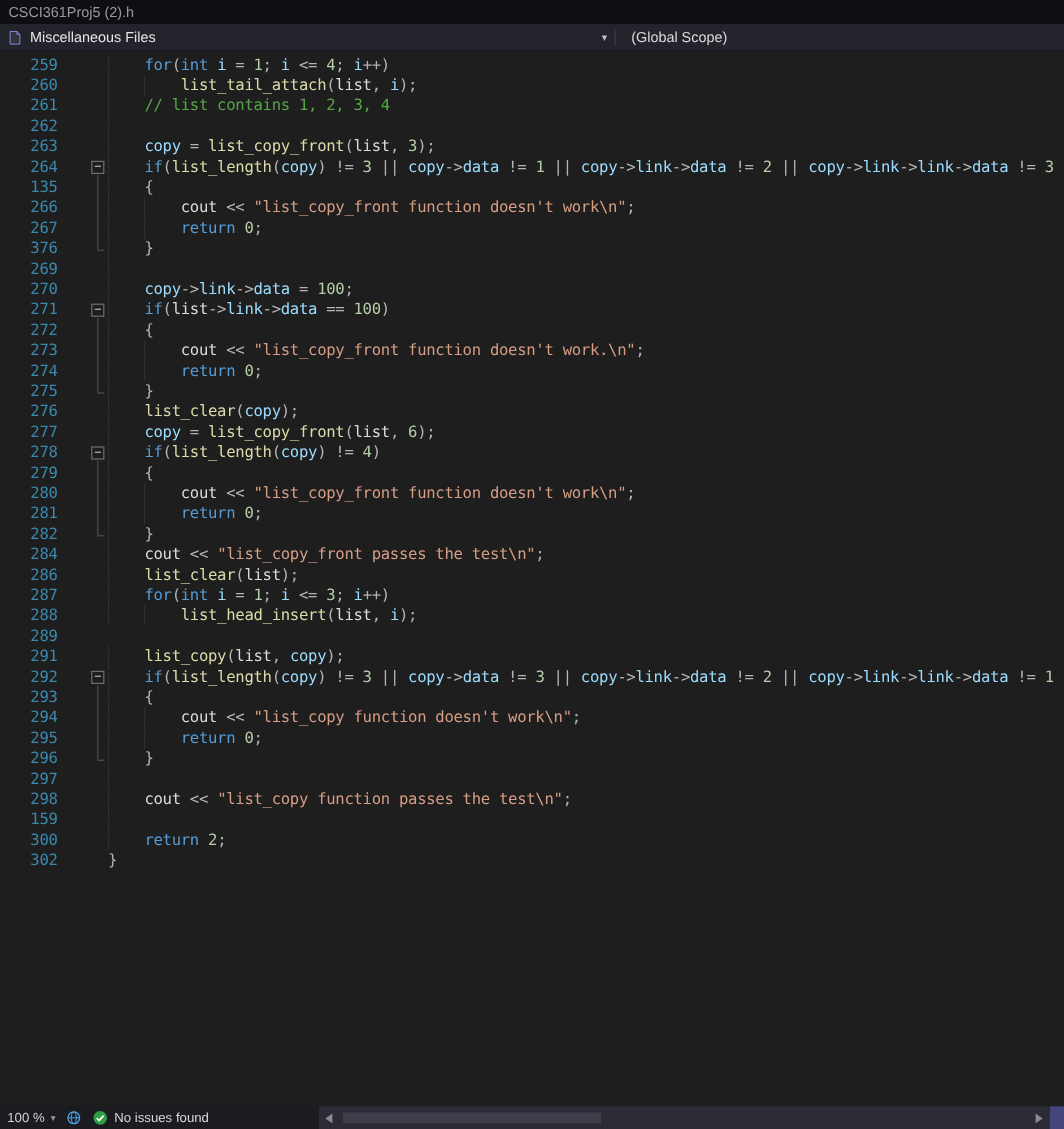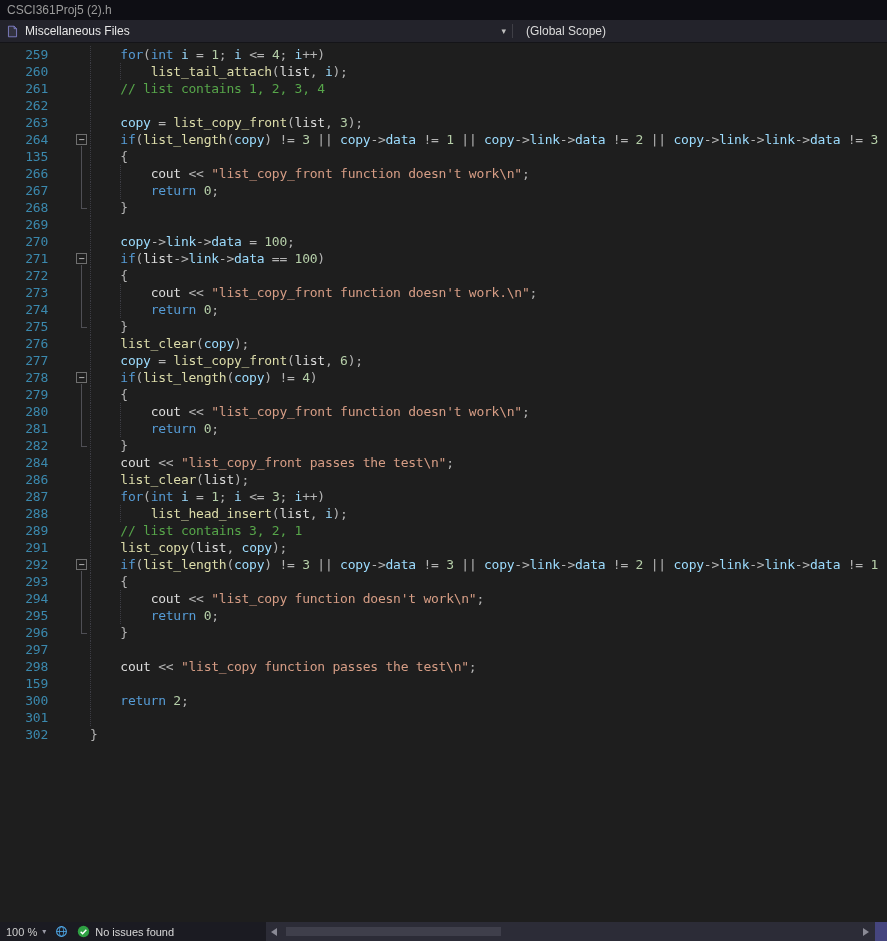--- a/index.html
+++ b/index.html
@@ -84,51 +84,50 @@
   <div class="editor" id="editor">
       <div class="line"><span class="ln">259</span><span class="fold"></span><span class="codeln"><span class="guide" style="left: 0px;"></span><span style="color: rgb(220, 220, 220);">    </span><span style="color: rgb(86, 156, 214);">for</span><span style="color: rgb(180, 180, 180);">(</span><span style="color: rgb(86, 156, 214);">int</span><span style="color: rgb(180, 180, 180);"> </span><span style="color: rgb(156, 220, 254);">i</span><span style="color: rgb(180, 180, 180);"> = </span><span style="color: rgb(181, 206, 168);">1</span><span style="color: rgb(180, 180, 180);">; </span><span style="color: rgb(156, 220, 254);">i</span><span style="color: rgb(180, 180, 180);"> &lt;= </span><span style="color: rgb(181, 206, 168);">4</span><span style="color: rgb(180, 180, 180);">; </span><span style="color: rgb(156, 220, 254);">i</span><span style="color: rgb(180, 180, 180);">++)</span></span></div>
       <div class="line"><span class="ln">260</span><span class="fold"></span><span class="codeln"><span class="guide" style="left: 0px;"></span><span class="guide" style="left: 30.32px;"></span><span style="color: rgb(220, 220, 220);">        </span><span style="color: rgb(220, 220, 170);">list_tail_attach</span><span style="color: rgb(180, 180, 180);">(</span><span style="color: rgb(220, 220, 220);">list</span><span style="color: rgb(180, 180, 180);">, </span><span style="color: rgb(156, 220, 254);">i</span><span style="color: rgb(180, 180, 180);">);</span></span></div>
       <div class="line"><span class="ln">261</span><span class="fold"></span><span class="codeln"><span class="guide" style="left: 0px;"></span><span style="color: rgb(220, 220, 220);">    </span><span style="color: rgb(87, 166, 74);">// list contains 1, 2, 3, 4</span></span></div>
       <div class="line"><span class="ln">262</span><span class="fold"></span><span class="codeln"><span class="guide" style="left: 0px;"></span></span></div>
       <div class="line"><span class="ln">263</span><span class="fold"></span><span class="codeln"><span class="guide" style="left: 0px;"></span><span style="color: rgb(220, 220, 220);">    </span><span style="color: rgb(156, 220, 254);">copy</span><span style="color: rgb(180, 180, 180);"> = </span><span style="color: rgb(220, 220, 170);">list_copy_front</span><span style="color: rgb(180, 180, 180);">(</span><span style="color: rgb(220, 220, 220);">list</span><span style="color: rgb(180, 180, 180);">, </span><span style="color: rgb(181, 206, 168);">3</span><span style="color: rgb(180, 180, 180);">);</span></span></div>
       <div class="line"><span class="ln">264</span><span class="fold fb"><span class="foldbox">−</span></span><span class="codeln"><span class="guide" style="left: 0px;"></span><span style="color: rgb(220, 220, 220);">    </span><span style="color: rgb(86, 156, 214);">if</span><span style="color: rgb(180, 180, 180);">(</span><span style="color: rgb(220, 220, 170);">list_length</span><span style="color: rgb(180, 180, 180);">(</span><span style="color: rgb(156, 220, 254);">copy</span><span style="color: rgb(180, 180, 180);">) != </span><span style="color: rgb(181, 206, 168);">3</span><span style="color: rgb(180, 180, 180);"> || </span><span style="color: rgb(156, 220, 254);">copy</span><span style="color: rgb(180, 180, 180);">-&gt;</span><span style="color: rgb(156, 220, 254);">data</span><span style="color: rgb(180, 180, 180);"> != </span><span style="color: rgb(181, 206, 168);">1</span><span style="color: rgb(180, 180, 180);"> || </span><span style="color: rgb(156, 220, 254);">copy</span><span style="color: rgb(180, 180, 180);">-&gt;</span><span style="color: rgb(156, 220, 254);">link</span><span style="color: rgb(180, 180, 180);">-&gt;</span><span style="color: rgb(156, 220, 254);">data</span><span style="color: rgb(180, 180, 180);"> != </span><span style="color: rgb(181, 206, 168);">2</span><span style="color: rgb(180, 180, 180);"> || </span><span style="color: rgb(156, 220, 254);">copy</span><span style="color: rgb(180, 180, 180);">-&gt;</span><span style="color: rgb(156, 220, 254);">link</span><span style="color: rgb(180, 180, 180);">-&gt;</span><span style="color: rgb(156, 220, 254);">link</span><span style="color: rgb(180, 180, 180);">-&gt;</span><span style="color: rgb(156, 220, 254);">data</span><span style="color: rgb(180, 180, 180);"> != </span><span style="color: rgb(181, 206, 168);">3</span></span></div>
       <div class="line"><span class="ln">135</span><span class="fold fl"></span><span class="codeln"><span class="guide" style="left: 0px;"></span><span style="color: rgb(220, 220, 220);">    </span><span style="color: rgb(180, 180, 180);">{</span></span></div>
       <div class="line"><span class="ln">266</span><span class="fold fl"></span><span class="codeln"><span class="guide" style="left: 0px;"></span><span class="guide" style="left: 30.32px;"></span><span style="color: rgb(220, 220, 220);">        </span><span style="color: rgb(220, 220, 220);">cout</span><span style="color: rgb(180, 180, 180);"> &lt;&lt; </span><span style="color: rgb(214, 157, 133);">"list_copy_front function doesn't work\n"</span><span style="color: rgb(180, 180, 180);">;</span></span></div>
       <div class="line"><span class="ln">267</span><span class="fold fl"></span><span class="codeln"><span class="guide" style="left: 0px;"></span><span class="guide" style="left: 30.32px;"></span><span style="color: rgb(220, 220, 220);">        </span><span style="color: rgb(86, 156, 214);">return</span><span style="color: rgb(180, 180, 180);"> </span><span style="color: rgb(181, 206, 168);">0</span><span style="color: rgb(180, 180, 180);">;</span></span></div>
-      <div class="line"><span class="ln">268</span><span class="fold fe"></span><span class="codeln"><span class="guide" style="left: 0px;"></span><span style="color: rgb(220, 220, 220);">    </span><span style="color: rgb(180, 180, 180);">}</span></span></div>
+      <div class="line"><span class="ln">376</span><span class="fold fe"></span><span class="codeln"><span class="guide" style="left: 0px;"></span><span style="color: rgb(220, 220, 220);">    </span><span style="color: rgb(180, 180, 180);">}</span></span></div>
       <div class="line"><span class="ln">269</span><span class="fold"></span><span class="codeln"><span class="guide" style="left: 0px;"></span></span></div>
       <div class="line"><span class="ln">270</span><span class="fold"></span><span class="codeln"><span class="guide" style="left: 0px;"></span><span style="color: rgb(220, 220, 220);">    </span><span style="color: rgb(156, 220, 254);">copy</span><span style="color: rgb(180, 180, 180);">-&gt;</span><span style="color: rgb(156, 220, 254);">link</span><span style="color: rgb(180, 180, 180);">-&gt;</span><span style="color: rgb(156, 220, 254);">data</span><span style="color: rgb(180, 180, 180);"> = </span><span style="color: rgb(181, 206, 168);">100</span><span style="color: rgb(180, 180, 180);">;</span></span></div>
       <div class="line"><span class="ln">271</span><span class="fold fb"><span class="foldbox">−</span></span><span class="codeln"><span class="guide" style="left: 0px;"></span><span style="color: rgb(220, 220, 220);">    </span><span style="color: rgb(86, 156, 214);">if</span><span style="color: rgb(180, 180, 180);">(</span><span style="color: rgb(220, 220, 220);">list</span><span style="color: rgb(180, 180, 180);">-&gt;</span><span style="color: rgb(156, 220, 254);">link</span><span style="color: rgb(180, 180, 180);">-&gt;</span><span style="color: rgb(156, 220, 254);">data</span><span style="color: rgb(180, 180, 180);"> == </span><span style="color: rgb(181, 206, 168);">100</span><span style="color: rgb(180, 180, 180);">)</span></span></div>
       <div class="line"><span class="ln">272</span><span class="fold fl"></span><span class="codeln"><span class="guide" style="left: 0px;"></span><span style="color: rgb(220, 220, 220);">    </span><span style="color: rgb(180, 180, 180);">{</span></span></div>
       <div class="line"><span class="ln">273</span><span class="fold fl"></span><span class="codeln"><span class="guide" style="left: 0px;"></span><span class="guide" style="left: 30.32px;"></span><span style="color: rgb(220, 220, 220);">        </span><span style="color: rgb(220, 220, 220);">cout</span><span style="color: rgb(180, 180, 180);"> &lt;&lt; </span><span style="color: rgb(214, 157, 133);">"list_copy_front function doesn't work.\n"</span><span style="color: rgb(180, 180, 180);">;</span></span></div>
       <div class="line"><span class="ln">274</span><span class="fold fl"></span><span class="codeln"><span class="guide" style="left: 0px;"></span><span class="guide" style="left: 30.32px;"></span><span style="color: rgb(220, 220, 220);">        </span><span style="color: rgb(86, 156, 214);">return</span><span style="color: rgb(180, 180, 180);"> </span><span style="color: rgb(181, 206, 168);">0</span><span style="color: rgb(180, 180, 180);">;</span></span></div>
       <div class="line"><span class="ln">275</span><span class="fold fe"></span><span class="codeln"><span class="guide" style="left: 0px;"></span><span style="color: rgb(220, 220, 220);">    </span><span style="color: rgb(180, 180, 180);">}</span></span></div>
       <div class="line"><span class="ln">276</span><span class="fold"></span><span class="codeln"><span class="guide" style="left: 0px;"></span><span style="color: rgb(220, 220, 220);">    </span><span style="color: rgb(220, 220, 170);">list_clear</span><span style="color: rgb(180, 180, 180);">(</span><span style="color: rgb(156, 220, 254);">copy</span><span style="color: rgb(180, 180, 180);">);</span></span></div>
       <div class="line"><span class="ln">277</span><span class="fold"></span><span class="codeln"><span class="guide" style="left: 0px;"></span><span style="color: rgb(220, 220, 220);">    </span><span style="color: rgb(156, 220, 254);">copy</span><span style="color: rgb(180, 180, 180);"> = </span><span style="color: rgb(220, 220, 170);">list_copy_front</span><span style="color: rgb(180, 180, 180);">(</span><span style="color: rgb(220, 220, 220);">list</span><span style="color: rgb(180, 180, 180);">, </span><span style="color: rgb(181, 206, 168);">6</span><span style="color: rgb(180, 180, 180);">);</span></span></div>
       <div class="line"><span class="ln">278</span><span class="fold fb"><span class="foldbox">−</span></span><span class="codeln"><span class="guide" style="left: 0px;"></span><span style="color: rgb(220, 220, 220);">    </span><span style="color: rgb(86, 156, 214);">if</span><span style="color: rgb(180, 180, 180);">(</span><span style="color: rgb(220, 220, 170);">list_length</span><span style="color: rgb(180, 180, 180);">(</span><span style="color: rgb(156, 220, 254);">copy</span><span style="color: rgb(180, 180, 180);">) != </span><span style="color: rgb(181, 206, 168);">4</span><span style="color: rgb(180, 180, 180);">)</span></span></div>
       <div class="line"><span class="ln">279</span><span class="fold fl"></span><span class="codeln"><span class="guide" style="left: 0px;"></span><span style="color: rgb(220, 220, 220);">    </span><span style="color: rgb(180, 180, 180);">{</span></span></div>
       <div class="line"><span class="ln">280</span><span class="fold fl"></span><span class="codeln"><span class="guide" style="left: 0px;"></span><span class="guide" style="left: 30.32px;"></span><span style="color: rgb(220, 220, 220);">        </span><span style="color: rgb(220, 220, 220);">cout</span><span style="color: rgb(180, 180, 180);"> &lt;&lt; </span><span style="color: rgb(214, 157, 133);">"list_copy_front function doesn't work\n"</span><span style="color: rgb(180, 180, 180);">;</span></span></div>
       <div class="line"><span class="ln">281</span><span class="fold fl"></span><span class="codeln"><span class="guide" style="left: 0px;"></span><span class="guide" style="left: 30.32px;"></span><span style="color: rgb(220, 220, 220);">        </span><span style="color: rgb(86, 156, 214);">return</span><span style="color: rgb(180, 180, 180);"> </span><span style="color: rgb(181, 206, 168);">0</span><span style="color: rgb(180, 180, 180);">;</span></span></div>
       <div class="line"><span class="ln">282</span><span class="fold fe"></span><span class="codeln"><span class="guide" style="left: 0px;"></span><span style="color: rgb(220, 220, 220);">    </span><span style="color: rgb(180, 180, 180);">}</span></span></div>
       <div class="line"><span class="ln">284</span><span class="fold"></span><span class="codeln"><span class="guide" style="left: 0px;"></span><span style="color: rgb(220, 220, 220);">    </span><span style="color: rgb(220, 220, 220);">cout</span><span style="color: rgb(180, 180, 180);"> &lt;&lt; </span><span style="color: rgb(214, 157, 133);">"list_copy_front passes the test\n"</span><span style="color: rgb(180, 180, 180);">;</span></span></div>
       <div class="line"><span class="ln">286</span><span class="fold"></span><span class="codeln"><span class="guide" style="left: 0px;"></span><span style="color: rgb(220, 220, 220);">    </span><span style="color: rgb(220, 220, 170);">list_clear</span><span style="color: rgb(180, 180, 180);">(</span><span style="color: rgb(220, 220, 220);">list</span><span style="color: rgb(180, 180, 180);">);</span></span></div>
       <div class="line"><span class="ln">287</span><span class="fold"></span><span class="codeln"><span class="guide" style="left: 0px;"></span><span style="color: rgb(220, 220, 220);">    </span><span style="color: rgb(86, 156, 214);">for</span><span style="color: rgb(180, 180, 180);">(</span><span style="color: rgb(86, 156, 214);">int</span><span style="color: rgb(180, 180, 180);"> </span><span style="color: rgb(156, 220, 254);">i</span><span style="color: rgb(180, 180, 180);"> = </span><span style="color: rgb(181, 206, 168);">1</span><span style="color: rgb(180, 180, 180);">; </span><span style="color: rgb(156, 220, 254);">i</span><span style="color: rgb(180, 180, 180);"> &lt;= </span><span style="color: rgb(181, 206, 168);">3</span><span style="color: rgb(180, 180, 180);">; </span><span style="color: rgb(156, 220, 254);">i</span><span style="color: rgb(180, 180, 180);">++)</span></span></div>
       <div class="line"><span class="ln">288</span><span class="fold"></span><span class="codeln"><span class="guide" style="left: 0px;"></span><span class="guide" style="left: 30.32px;"></span><span style="color: rgb(220, 220, 220);">        </span><span style="color: rgb(220, 220, 170);">list_head_insert</span><span style="color: rgb(180, 180, 180);">(</span><span style="color: rgb(220, 220, 220);">list</span><span style="color: rgb(180, 180, 180);">, </span><span style="color: rgb(156, 220, 254);">i</span><span style="color: rgb(180, 180, 180);">);</span></span></div>
-      <div class="line"><span class="ln">289</span><span class="fold"></span><span class="codeln"><span class="guide" style="left: 0px;"></span><span style="color: rgb(220, 220, 220);">    </span><span style="color: rgb(87, 166, 74);">// list contains 3, 2, 1</span></span></div>
+      <div class="line"><span class="ln">289</span><span class="fold"></span></div>
       <div class="line"><span class="ln">291</span><span class="fold"></span><span class="codeln"><span class="guide" style="left: 0px;"></span><span style="color: rgb(220, 220, 220);">    </span><span style="color: rgb(220, 220, 170);">list_copy</span><span style="color: rgb(180, 180, 180);">(</span><span style="color: rgb(220, 220, 220);">list</span><span style="color: rgb(180, 180, 180);">, </span><span style="color: rgb(156, 220, 254);">copy</span><span style="color: rgb(180, 180, 180);">);</span></span></div>
       <div class="line"><span class="ln">292</span><span class="fold fb"><span class="foldbox">−</span></span><span class="codeln"><span class="guide" style="left: 0px;"></span><span style="color: rgb(220, 220, 220);">    </span><span style="color: rgb(86, 156, 214);">if</span><span style="color: rgb(180, 180, 180);">(</span><span style="color: rgb(220, 220, 170);">list_length</span><span style="color: rgb(180, 180, 180);">(</span><span style="color: rgb(156, 220, 254);">copy</span><span style="color: rgb(180, 180, 180);">) != </span><span style="color: rgb(181, 206, 168);">3</span><span style="color: rgb(180, 180, 180);"> || </span><span style="color: rgb(156, 220, 254);">copy</span><span style="color: rgb(180, 180, 180);">-&gt;</span><span style="color: rgb(156, 220, 254);">data</span><span style="color: rgb(180, 180, 180);"> != </span><span style="color: rgb(181, 206, 168);">3</span><span style="color: rgb(180, 180, 180);"> || </span><span style="color: rgb(156, 220, 254);">copy</span><span style="color: rgb(180, 180, 180);">-&gt;</span><span style="color: rgb(156, 220, 254);">link</span><span style="color: rgb(180, 180, 180);">-&gt;</span><span style="color: rgb(156, 220, 254);">data</span><span style="color: rgb(180, 180, 180);"> != </span><span style="color: rgb(181, 206, 168);">2</span><span style="color: rgb(180, 180, 180);"> || </span><span style="color: rgb(156, 220, 254);">copy</span><span style="color: rgb(180, 180, 180);">-&gt;</span><span style="color: rgb(156, 220, 254);">link</span><span style="color: rgb(180, 180, 180);">-&gt;</span><span style="color: rgb(156, 220, 254);">link</span><span style="color: rgb(180, 180, 180);">-&gt;</span><span style="color: rgb(156, 220, 254);">data</span><span style="color: rgb(180, 180, 180);"> != </span><span style="color: rgb(181, 206, 168);">1</span></span></div>
       <div class="line"><span class="ln">293</span><span class="fold fl"></span><span class="codeln"><span class="guide" style="left: 0px;"></span><span style="color: rgb(220, 220, 220);">    </span><span style="color: rgb(180, 180, 180);">{</span></span></div>
       <div class="line"><span class="ln">294</span><span class="fold fl"></span><span class="codeln"><span class="guide" style="left: 0px;"></span><span class="guide" style="left: 30.32px;"></span><span style="color: rgb(220, 220, 220);">        </span><span style="color: rgb(220, 220, 220);">cout</span><span style="color: rgb(180, 180, 180);"> &lt;&lt; </span><span style="color: rgb(214, 157, 133);">"list_copy function doesn't work\n"</span><span style="color: rgb(180, 180, 180);">;</span></span></div>
       <div class="line"><span class="ln">295</span><span class="fold fl"></span><span class="codeln"><span class="guide" style="left: 0px;"></span><span class="guide" style="left: 30.32px;"></span><span style="color: rgb(220, 220, 220);">        </span><span style="color: rgb(86, 156, 214);">return</span><span style="color: rgb(180, 180, 180);"> </span><span style="color: rgb(181, 206, 168);">0</span><span style="color: rgb(180, 180, 180);">;</span></span></div>
       <div class="line"><span class="ln">296</span><span class="fold fe"></span><span class="codeln"><span class="guide" style="left: 0px;"></span><span style="color: rgb(220, 220, 220);">    </span><span style="color: rgb(180, 180, 180);">}</span></span></div>
       <div class="line"><span class="ln">297</span><span class="fold"></span><span class="codeln"><span class="guide" style="left: 0px;"></span></span></div>
       <div class="line"><span class="ln">298</span><span class="fold"></span><span class="codeln"><span class="guide" style="left: 0px;"></span><span style="color: rgb(220, 220, 220);">    </span><span style="color: rgb(220, 220, 220);">cout</span><span style="color: rgb(180, 180, 180);"> &lt;&lt; </span><span style="color: rgb(214, 157, 133);">"list_copy function passes the test\n"</span><span style="color: rgb(180, 180, 180);">;</span></span></div>
       <div class="line"><span class="ln">159</span><span class="fold"></span><span class="codeln"><span class="guide" style="left: 0px;"></span></span></div>
       <div class="line"><span class="ln">300</span><span class="fold"></span><span class="codeln"><span class="guide" style="left: 0px;"></span><span style="color: rgb(220, 220, 220);">    </span><span style="color: rgb(86, 156, 214);">return</span><span style="color: rgb(180, 180, 180);"> </span><span style="color: rgb(181, 206, 168);">2</span><span style="color: rgb(180, 180, 180);">;</span></span></div>
-      <div class="line"><span class="ln">301</span><span class="fold"></span><span class="codeln"><span class="guide" style="left: 0px;"></span></span></div>
       <div class="line"><span class="ln">302</span><span class="fold"></span><span class="codeln"><span style="color: rgb(180, 180, 180);">}</span></span></div>
     </div>
 
   <div class="statusbar">
     <div class="sb-left">
       <div class="zoom">
         <span>100 %</span>
         <span class="caret">▾</span>
       </div>
       <span class="icon">

